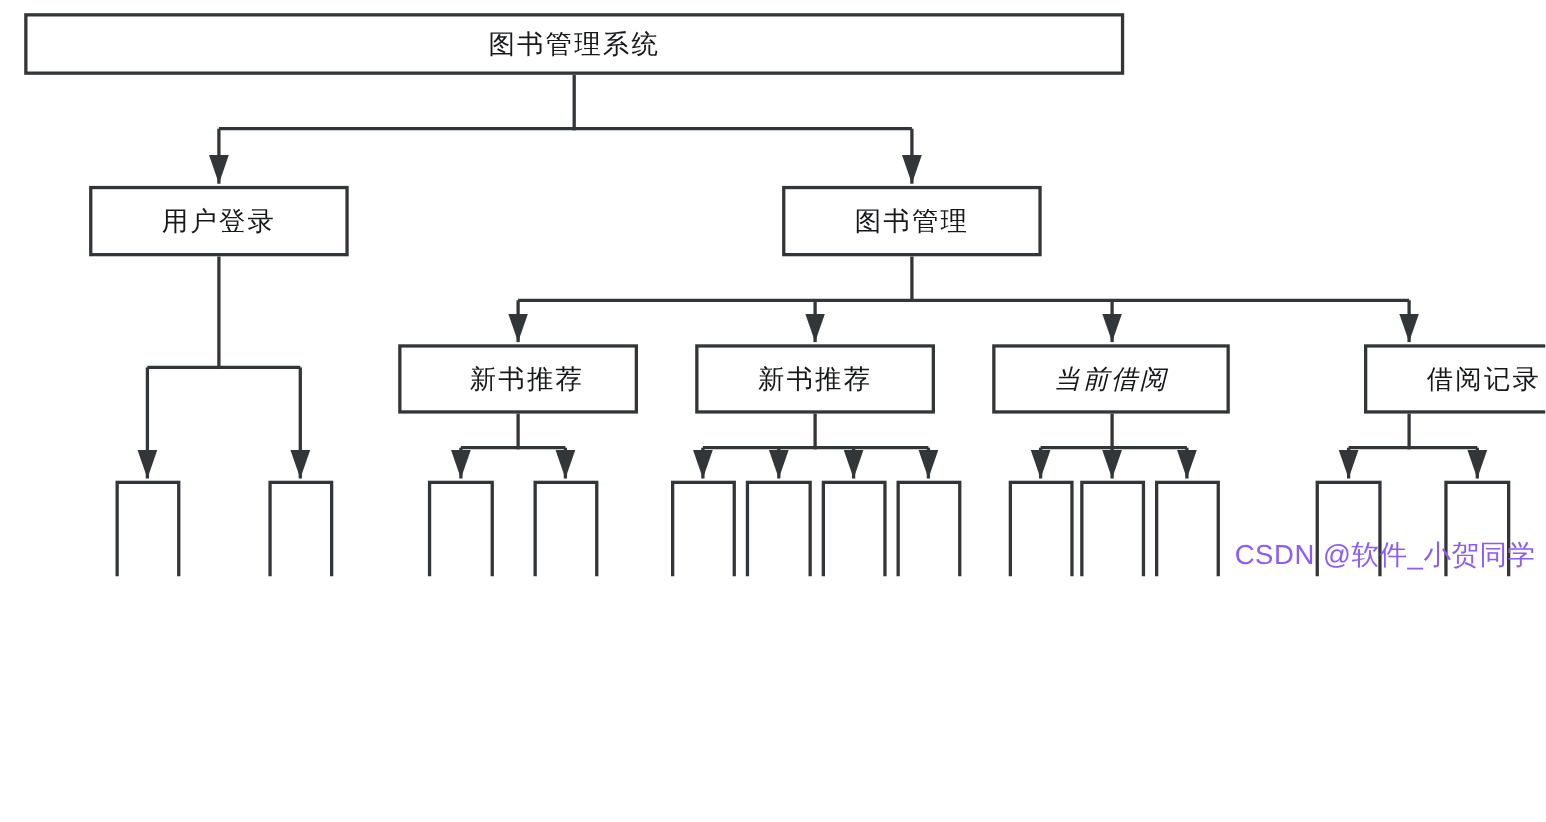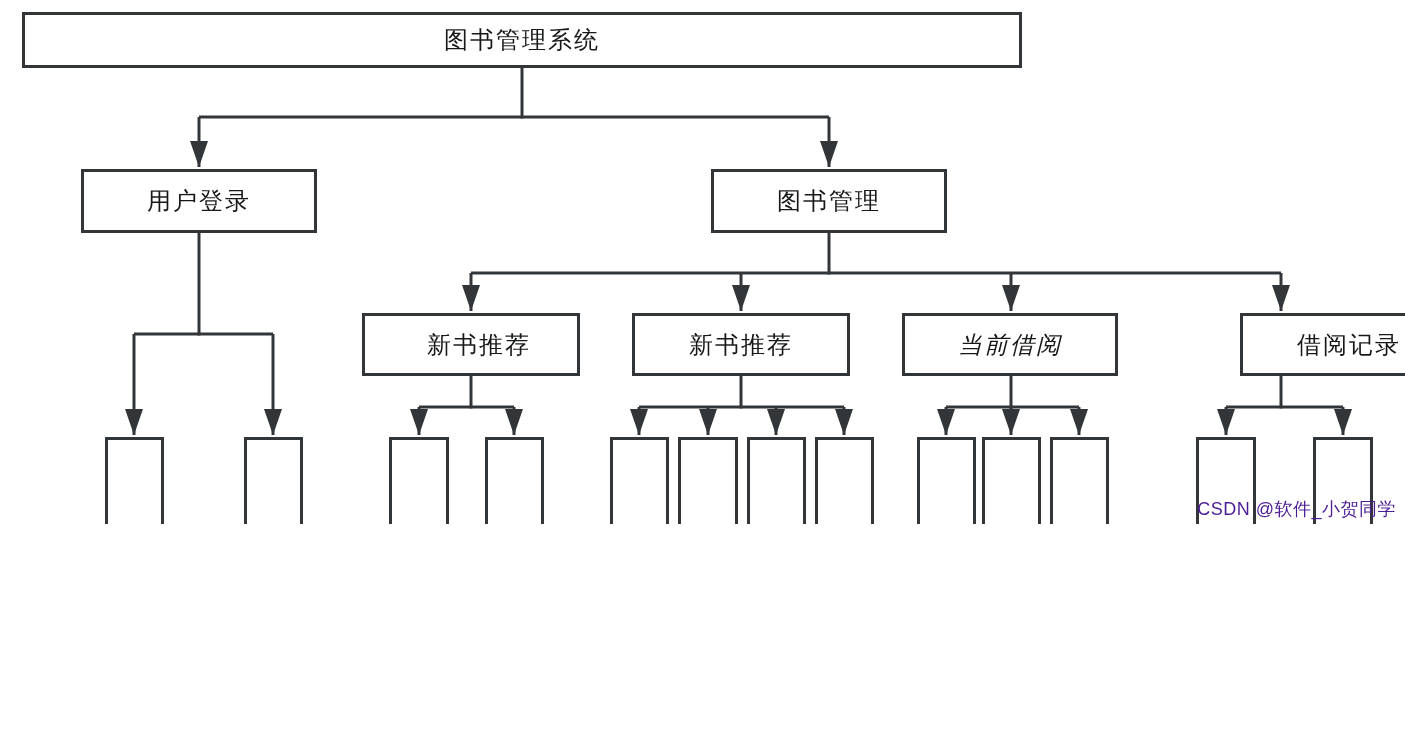--- a/index.html
+++ b/index.html
@@ -27,22 +27,22 @@
     text-orientation:mixed;
     letter-spacing:7px;
     line-height:1;
     white-space:nowrap;
   }
   .label { pointer-events:none; }
   .watermark {
     position:absolute;
     right:9px; bottom:3px;
     z-index:3;
-    font-size:18px;
-    color:#4c1d95;
+    font-size:25px;
+    color:#8b5cf6;
     letter-spacing:0.5px;
     white-space:nowrap;
   }
 </style>
 </head>
 <body>
 
 <div class="stage">
 
   <svg class="connectors" width="1405" height="747" viewBox="0 0 1405 747">

